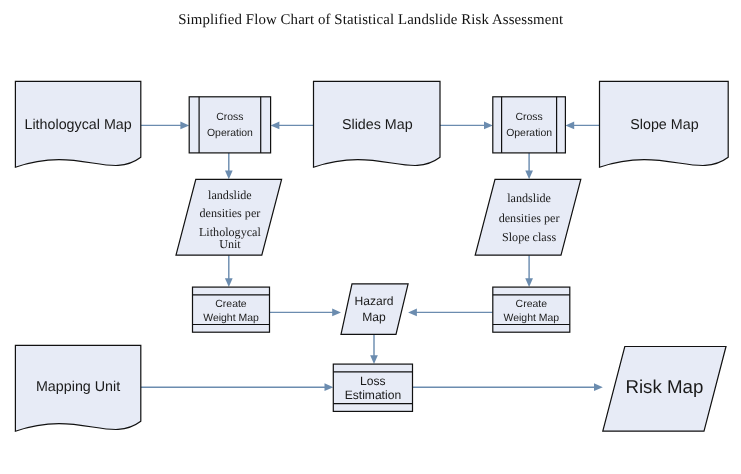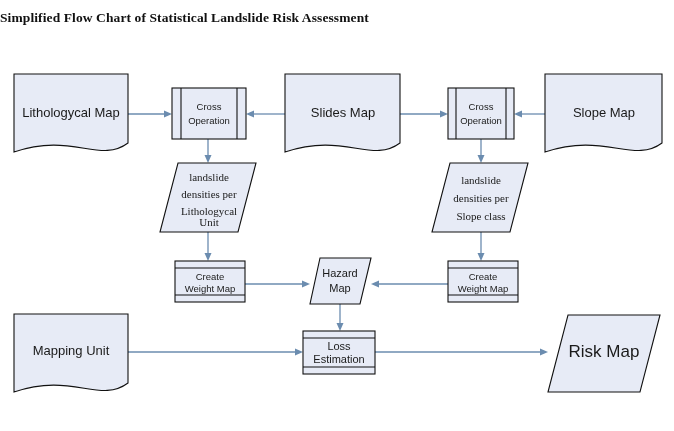--- a/index.html
+++ b/index.html
@@ -13,22 +13,23 @@
     height: 431px;
     background: #ffffff;
     overflow: hidden;
     font-family: "Liberation Sans", sans-serif;
   }
   #chart-title {
     position: absolute;
     left: 0;
     top: 10px;
     width: 674px;
+    text-align: center;
     font-family: "Liberation Serif", serif;
-    font-weight: bold;
+    font-weight: normal;
     font-size: 13.5px;
     color: #111111;
     letter-spacing: 0.1px;
   }
   #flow-svg {
     position: absolute;
     left: 0;
     top: 0;
   }
   .node-label {

